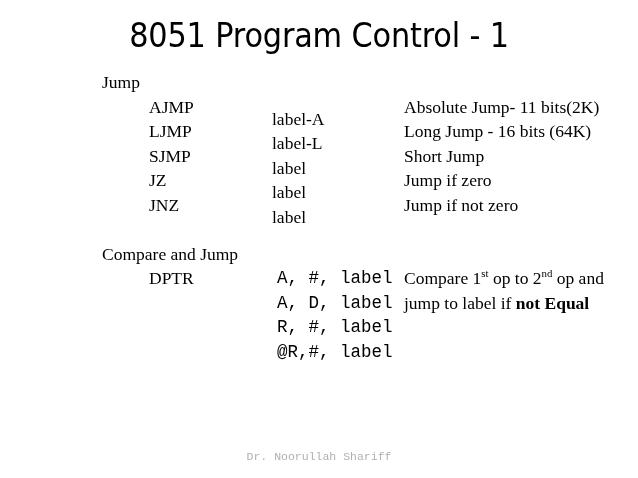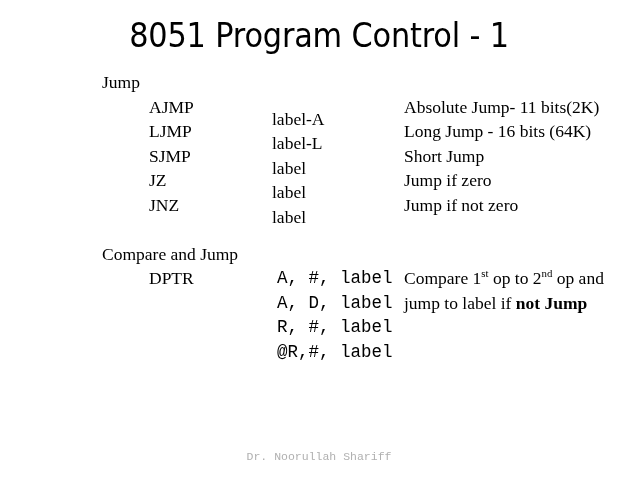--- a/index.html
+++ b/index.html
@@ -170,21 +170,21 @@
 
     <div class="row">
       <span class="col-mnemonic">DPTR</span>
       <span class="col-operand-cj">A, #, label</span>
       <span class="col-desc"><span>Compare 1</span><sup>st</sup><span> op to 2</span><sup>nd</sup><span> op and</span></span>
     </div>
 
     <div class="row">
       <span class="col-mnemonic"></span>
       <span class="col-operand-cj">A, D, label</span>
-      <span class="col-desc"><span>jump to label if </span><b class="bold-term">not Jump</b></span>
+      <span class="col-desc"><span>jump to label if </span><b class="bold-term">not Equal</b></span>
     </div>
 
     <div class="row">
       <span class="col-mnemonic"></span>
       <span class="col-operand-cj">R, #,  label</span>
       <span class="col-desc"></span>
     </div>
 
     <div class="row">
       <span class="col-mnemonic"></span>

